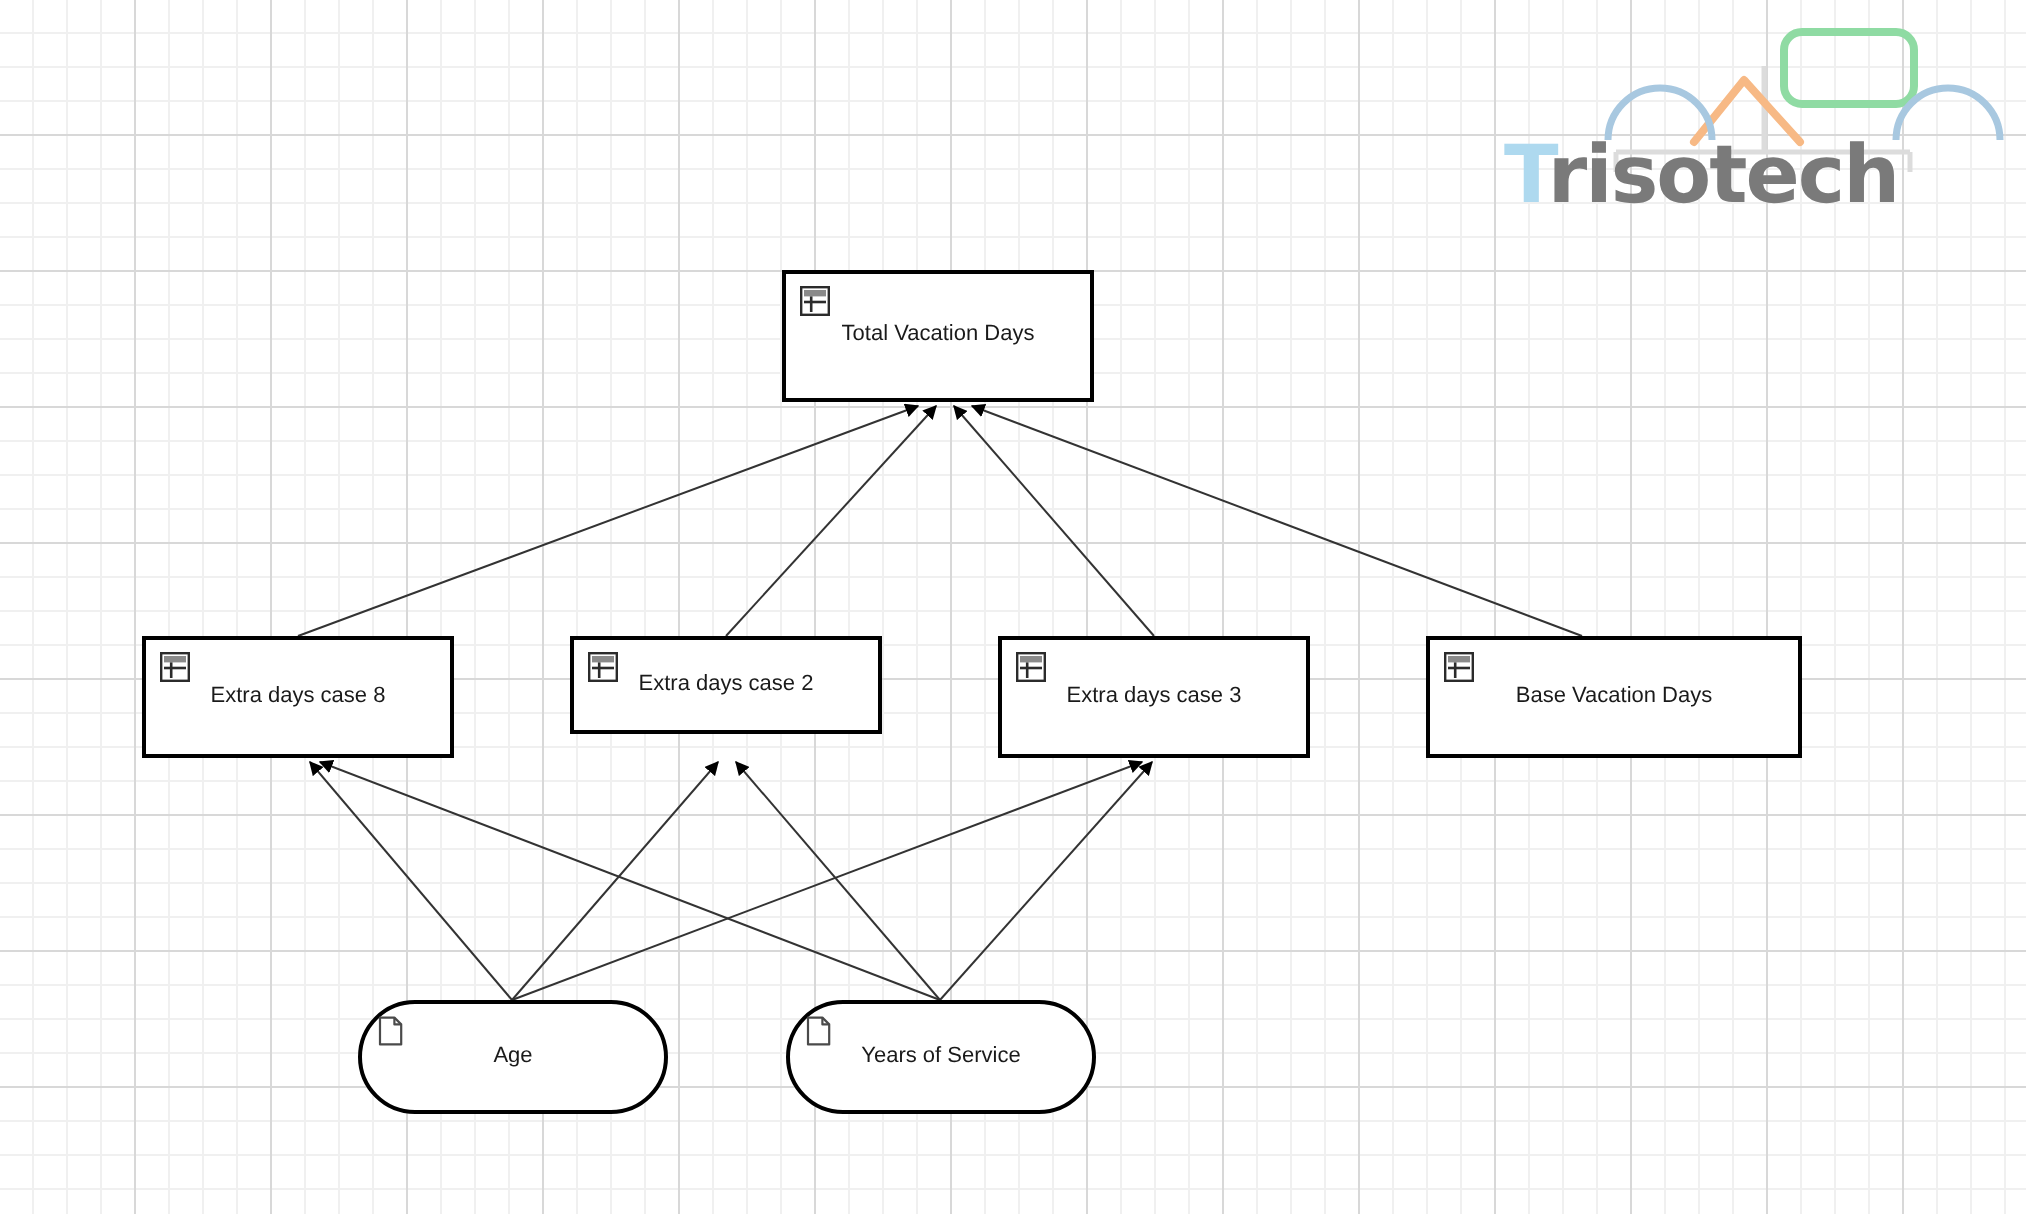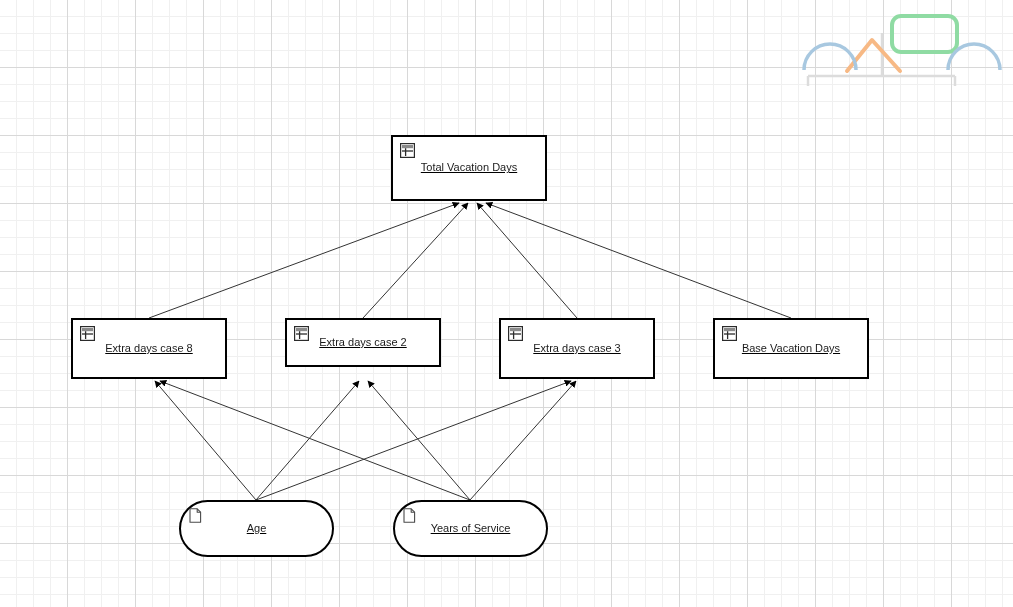--- a/index.html
+++ b/index.html
@@ -35,21 +35,20 @@
     pointer-events: none;
   }
   .node {
     position: absolute;
     box-sizing: border-box;
     background: #ffffff;
     border: 2px solid #000000;
     display: flex;
     align-items: center;
     justify-content: center;
-    text-decoration: underline;
   }
   .decision {
     border-radius: 0;
   }
   .input-data {
     border-radius: 40px;
   }
   .node-label {
     font-size: 11px;
     color: #1a1a1a;
@@ -129,20 +128,21 @@
 
       <g stroke="#f7b985" stroke-width="4" fill="none" stroke-linecap="round" stroke-linejoin="round">
         <path d="M 95 63 L 120 32 L 148 63"></path>
       </g>
 
       <g stroke="#a8c8e0" stroke-width="3.5" fill="none">
         <path d="M 52 62 A 26 26 0 0 1 104 62"></path>
         <path d="M 196 62 A 26 26 0 0 1 248 62"></path>
       </g>
     </svg>
+    <div class="logo-text"><span class="logo-t">T</span><span class="logo-rest">risotech</span></div>
   </div>
 
   <div id="node-layer">
       <div class="node decision" style="left: 391px; top: 135px; width: 156px; height: 66px;">
         <svg class="node-icon" viewBox="0 0 15 15" xmlns="http://www.w3.org/2000/svg">
           <rect x="0.5" y="0.5" width="14" height="14" fill="#ffffff" stroke="#2b2b2b" stroke-width="1.4"></rect>
           <rect x="2" y="2" width="11" height="3.2" fill="#8a8a8a"></rect>
           <line x1="2" y1="8" x2="13" y2="8" stroke="#2b2b2b" stroke-width="1.3"></line>
           <line x1="5.6" y1="5.2" x2="5.6" y2="13" stroke="#2b2b2b" stroke-width="1.3"></line>
         </svg>
@@ -168,21 +168,21 @@
       </div>
       <div class="node decision" style="left: 499px; top: 318px; width: 156px; height: 61px;">
         <svg class="node-icon" viewBox="0 0 15 15" xmlns="http://www.w3.org/2000/svg">
           <rect x="0.5" y="0.5" width="14" height="14" fill="#ffffff" stroke="#2b2b2b" stroke-width="1.4"></rect>
           <rect x="2" y="2" width="11" height="3.2" fill="#8a8a8a"></rect>
           <line x1="2" y1="8" x2="13" y2="8" stroke="#2b2b2b" stroke-width="1.3"></line>
           <line x1="5.6" y1="5.2" x2="5.6" y2="13" stroke="#2b2b2b" stroke-width="1.3"></line>
         </svg>
         <div class="node-label">Extra days case 3</div>
       </div>
-      <div class="node decision" style="left: 713px; top: 318px; width: 156px; height: 61px;">
+      <div class="node decision" style="left: 713px; top: 318px; width: 188px; height: 61px;">
         <svg class="node-icon" viewBox="0 0 15 15" xmlns="http://www.w3.org/2000/svg">
           <rect x="0.5" y="0.5" width="14" height="14" fill="#ffffff" stroke="#2b2b2b" stroke-width="1.4"></rect>
           <rect x="2" y="2" width="11" height="3.2" fill="#8a8a8a"></rect>
           <line x1="2" y1="8" x2="13" y2="8" stroke="#2b2b2b" stroke-width="1.3"></line>
           <line x1="5.6" y1="5.2" x2="5.6" y2="13" stroke="#2b2b2b" stroke-width="1.3"></line>
         </svg>
         <div class="node-label">Base Vacation Days</div>
       </div>
       <div class="node input-data" style="left: 179px; top: 500px; width: 155px; height: 57px; justify-content: center;">
         <svg class="node-icon" viewBox="0 0 15 15" xmlns="http://www.w3.org/2000/svg">

